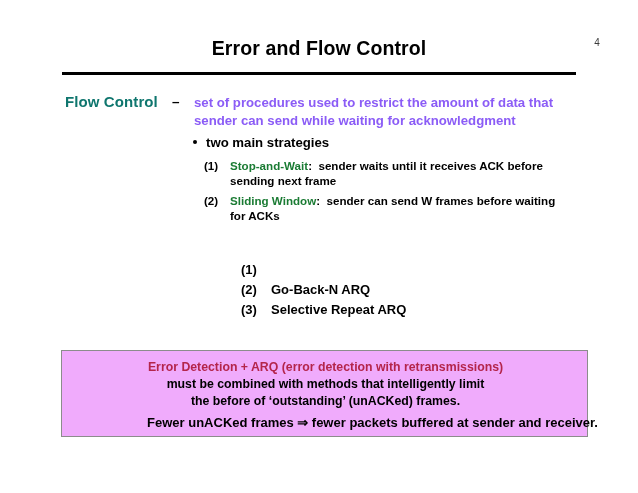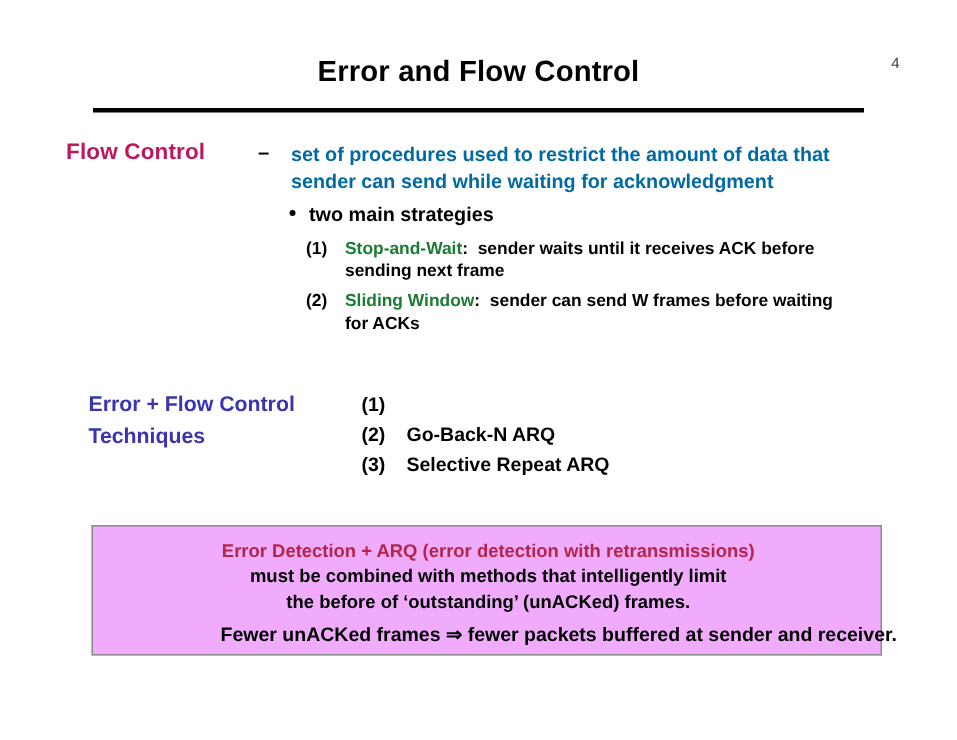--- a/index.html
+++ b/index.html
@@ -54,46 +54,46 @@
     left: 62px;
     top: 72px;
     width: 514px;
     height: 3px;
     background: #000000;
   }
 
   
   .flow-control-label {
     position: absolute;
-    left: 44px;
+    left: 65px;
     top: 93px;
     font-size: 15px;
     font-weight: bold;
-    color: #be185d;
+    color: #0f766e;
     letter-spacing: 0.1px;
   }
 
   .flow-control-dash {
     position: absolute;
     left: 172px;
     top: 94px;
     font-size: 13.5px;
     font-weight: bold;
     color: #000000;
   }
 
   .flow-control-desc {
     position: absolute;
     left: 194px;
     top: 94px;
     width: 400px;
     font-size: 13.2px;
     font-weight: bold;
     line-height: 17.5px;
-    color: #0369a1;
+    color: #8b5cf6;
   }
 
   
   .strategies-bullet-row {
     position: absolute;
     left: 193px;
     top: 135px;
     font-size: 13.2px;
     font-weight: bold;
     color: #000000;
@@ -210,21 +210,20 @@
   <div class="numbered-item" id="strategy-1">
     <span class="num">(1)</span>
     <span class="body"><span class="hl-green">Stop-and-Wait</span><span>:</span>&nbsp; <span>sender waits until it receives ACK before sending next frame</span></span>
   </div>
 
   <div class="numbered-item" id="strategy-2">
     <span class="num">(2)</span>
     <span class="body"><span class="hl-green">Sliding Window</span><span>:</span>&nbsp; <span>sender can send W frames before waiting for ACKs</span></span>
   </div>
 
-  <div class="techniques-label">Error + Flow Control Techniques</div>
 
   <div class="arq-list">
     <div class="arq-row">
       <span class="num">(1)</span>
     </div>
     <div class="arq-row">
       <span class="num">(2)</span>
       <span class="txt">Go-Back-N ARQ</span>
     </div>
     <div class="arq-row">

